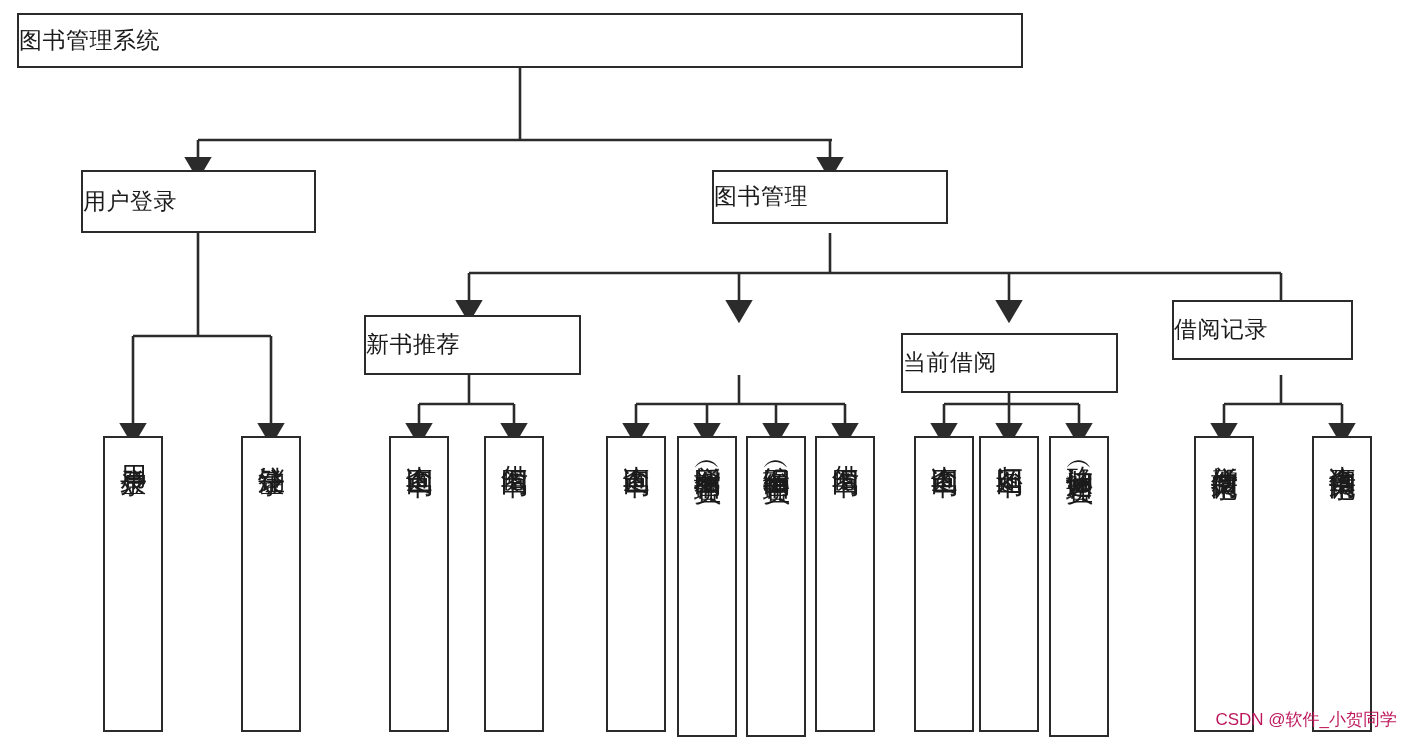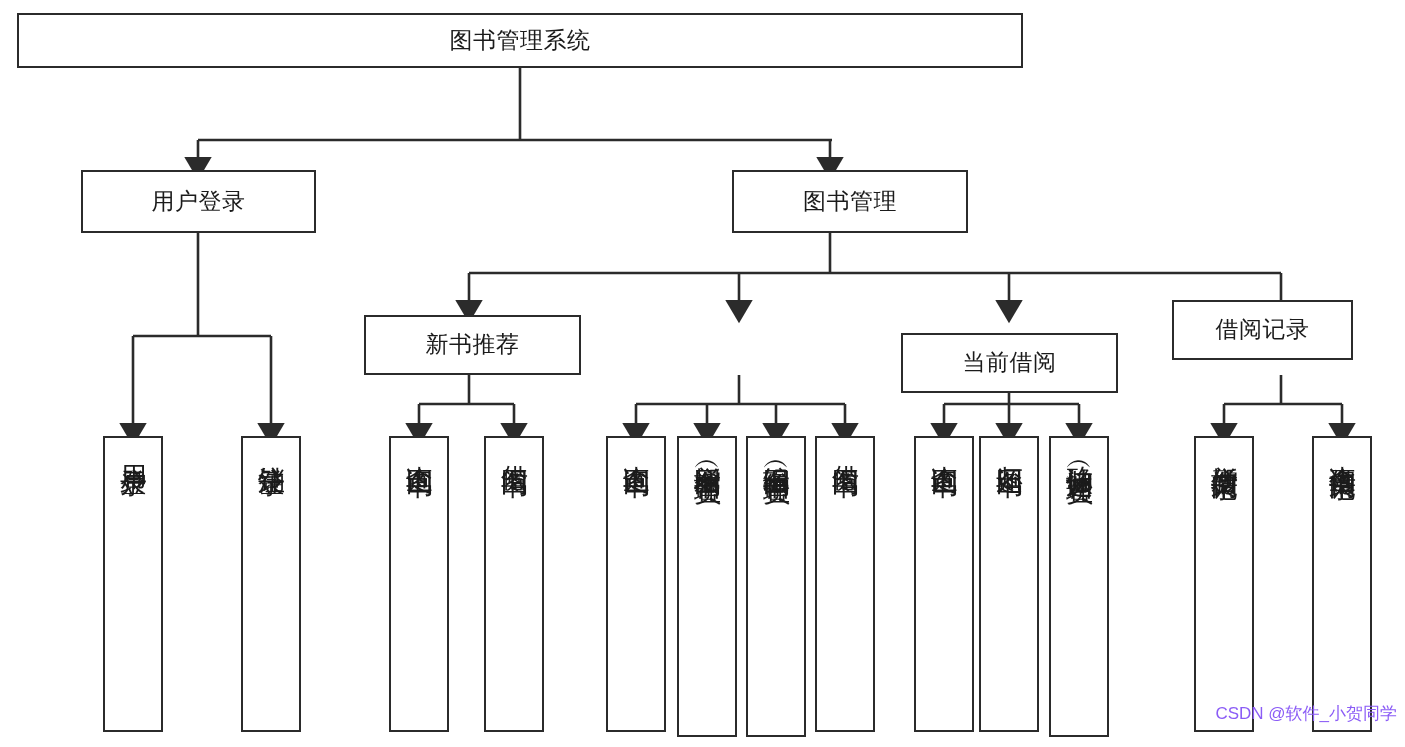--- a/index.html
+++ b/index.html
@@ -26,21 +26,20 @@
     height: 747px;
     pointer-events: none;
   }
   .node {
     position: absolute;
     box-sizing: border-box;
     border: 2px solid #2b2b2b;
     background: #ffffff;
     display: flex;
     align-items: center;
-    justify-content: center;
     color: #1b1b1b;
     line-height: 1.18;
   }
   .node .label {
     display: block;
     text-align: center;
     white-space: nowrap;
   }
   
   .node.horiz .label {
@@ -57,23 +56,23 @@
     writing-mode: vertical-rl;
     text-orientation: upright;
     font-size: 27px;
     letter-spacing: 2px;
     white-space: nowrap;
     line-height: 1;
   }
   #watermark {
     position: absolute;
     right: 8px;
-    bottom: 22px;
+    bottom: 16px;
     font-size: 17px;
-    color: #8b5cf6;
+    color: #be185d;
     white-space: nowrap;
     user-select: none;
   }
 </style>
 </head>
 <body>
 
 <div id="diagram-root">
 
   <svg id="edge-layer" viewBox="0 0 1405 747" width="1405" height="747" xmlns="http://www.w3.org/2000/svg">
@@ -126,21 +125,21 @@
     </g>
   </svg>
 
   <div class="node horiz" style="left:17px; top:13px; width:1006px; height:55px;">
     <span class="label">图书管理系统</span>
   </div>
 
   <div class="node horiz" style="left:81px; top:170px; width:235px; height:63px;">
     <span class="label">用户登录</span>
   </div>
-  <div class="node horiz" style="left:712px; top:170px; width:236px; height:63px;margin-left:20px;">
+  <div class="node horiz" style="left:712px; top:170px; width:236px; height:54px;">
     <span class="label">图书管理</span>
   </div>
 
   <div class="node horiz" style="left:364px; top:315px; width:217px; height:60px;">
     <span class="label">新书推荐</span>
   </div>
   <div class="node horiz" style="left:901px; top:333px; width:217px; height:60px;">
     <span class="label">当前借阅</span>
   </div>
   <div class="node horiz" style="left:1172px; top:300px; width:181px; height:60px;">

